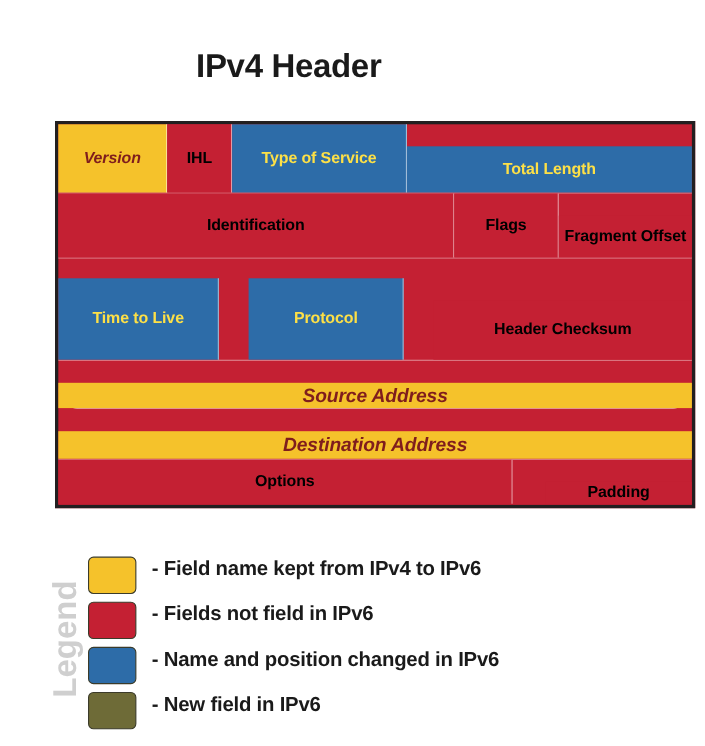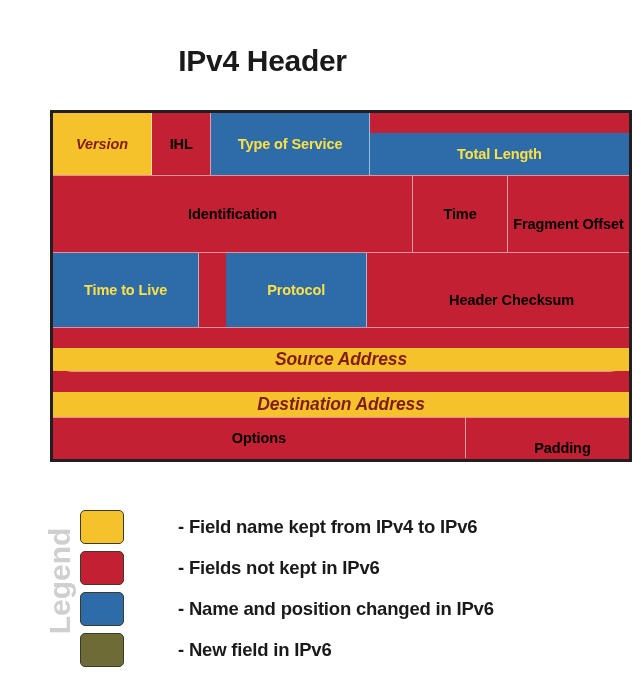--- a/index.html
+++ b/index.html
@@ -62,21 +62,21 @@
   .cell:last-child { border-right: none; margin-top: 20px; }
 
   .c-yellow { background: #f5c22b; color: #7f1d1d; font-style: italic; }
   .c-red    { background: #c42033; color: #000000; }
   .c-blue   { background: #2d6ca8; color: #fde047; }
 
   .rowsep { border-bottom: 1.5px solid rgba(255,255,255,0.5); }
 
   
   #row-1 { top: 0px;   height: 63px; }
-  #row-2 { top: 63px;  height: 77px; }
+  #row-2 { top: 63px;  height: 59px; }
   #row-3 { top: 140px; height: 75px; gap: 27px; }
   #row-4 { top: 215px; height: 44px; border-radius: 19px; }
   #row-5 { top: 259px; height: 46px; }
   #row-6 { top: 305px; height: 40px; gap: 30px; }
 
   .big-label { font-size: 17.5px; }
 
   
   #legend {
     position: absolute;
@@ -98,23 +98,22 @@
     letter-spacing: 0px;
   }
   #legend-list {
     position: absolute;
     left: 52px;
     top: 4px;
     width: 548px;
   }
   .legend-row {
     display: flex;
-    align-items: center;
+    align-items: flex-start;
     height: 41px;
-    gap: 40px;
   }
   .swatch {
     width: 42px;
     height: 32px;
     border-radius: 5px;
     border: 1.5px solid #3b3b2a;
     flex: 0 0 auto;
   }
   .legend-text {
     margin-left: 14px;
@@ -134,21 +133,21 @@
 
   <div class="hrow rowsep" id="row-1">
     <div class="cell c-yellow" style="width:17.2%">Version</div>
     <div class="cell c-red" style="width:10.3%">IHL</div>
     <div class="cell c-blue" style="width:27.5%">Type of Service</div>
     <div class="cell c-blue" style="width:45%">Total Length</div>
   </div>
 
   <div class="hrow rowsep" id="row-2">
     <div class="cell c-red" style="width:62.5%">Identification</div>
-    <div class="cell c-red" style="width:16.5%">Time</div>
+    <div class="cell c-red" style="width:16.5%">Flags</div>
     <div class="cell c-red" style="width:21%">Fragment Offset</div>
   </div>
 
   <div class="hrow rowsep" id="row-3">
     <div class="cell c-blue" style="width:28%">Time to Live</div>
     <div class="cell c-blue" style="width:27%">Protocol</div>
     <div class="cell c-red" style="width:45%">Header Checksum</div>
   </div>
 
   <div class="hrow rowsep" id="row-4">
@@ -172,21 +171,21 @@
 
   <div id="legend-list">
 
     <div class="legend-row">
       <div class="swatch" style="background:#f5c22b"></div>
       <div class="legend-text">- Field name kept from IPv4 to IPv6</div>
     </div>
 
     <div class="legend-row">
       <div class="swatch" style="background:#c42033"></div>
-      <div class="legend-text">- Fields not kept in IPv6</div>
+      <div class="legend-text">- Fields not field in IPv6</div>
     </div>
 
     <div class="legend-row">
       <div class="swatch" style="background:#2d6ca8"></div>
       <div class="legend-text">- Name and position changed in IPv6</div>
     </div>
 
     <div class="legend-row">
       <div class="swatch" style="background:#6e6b37"></div>
       <div class="legend-text">- New field in IPv6</div>

